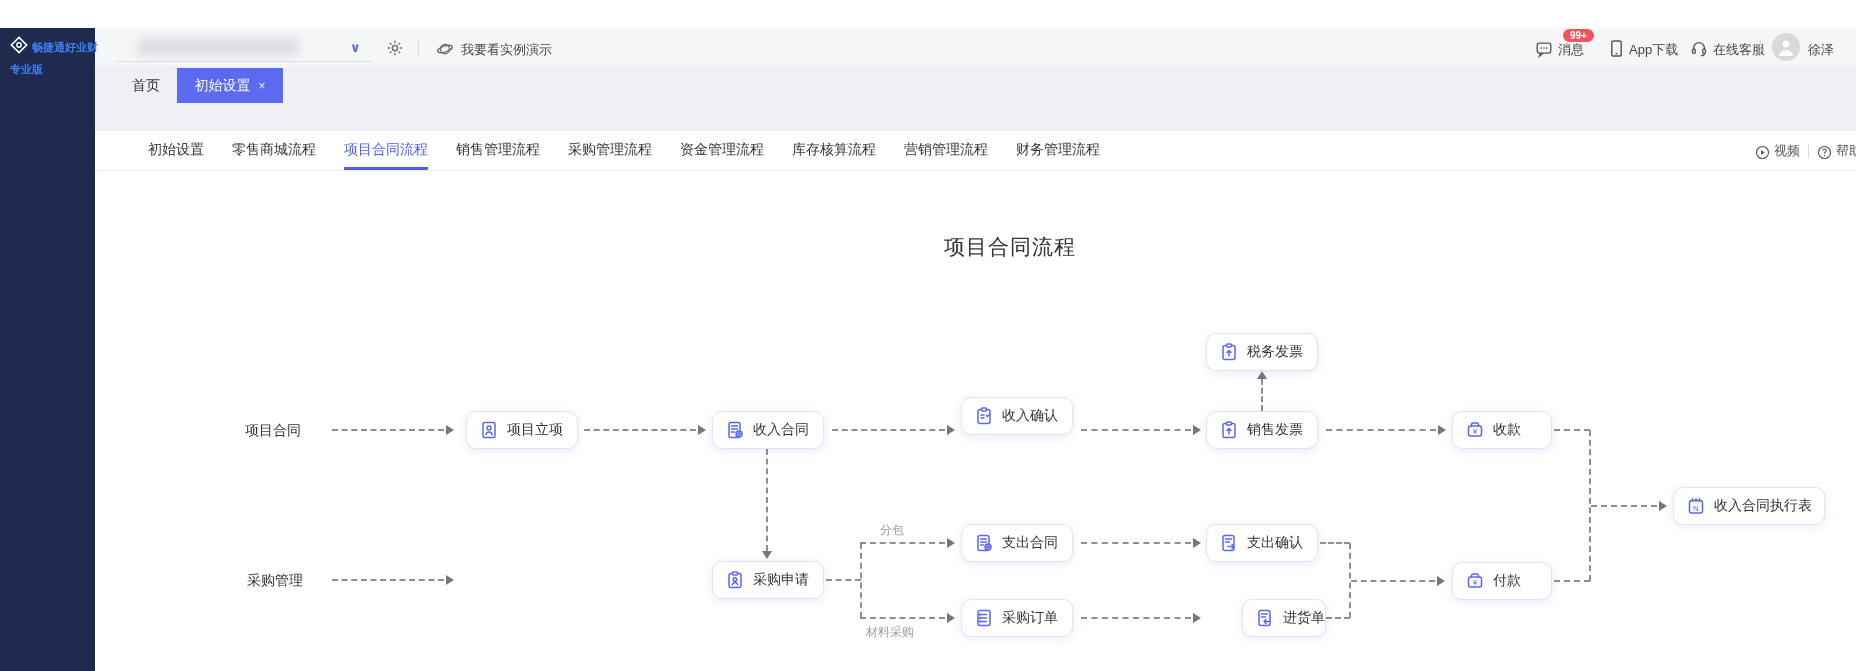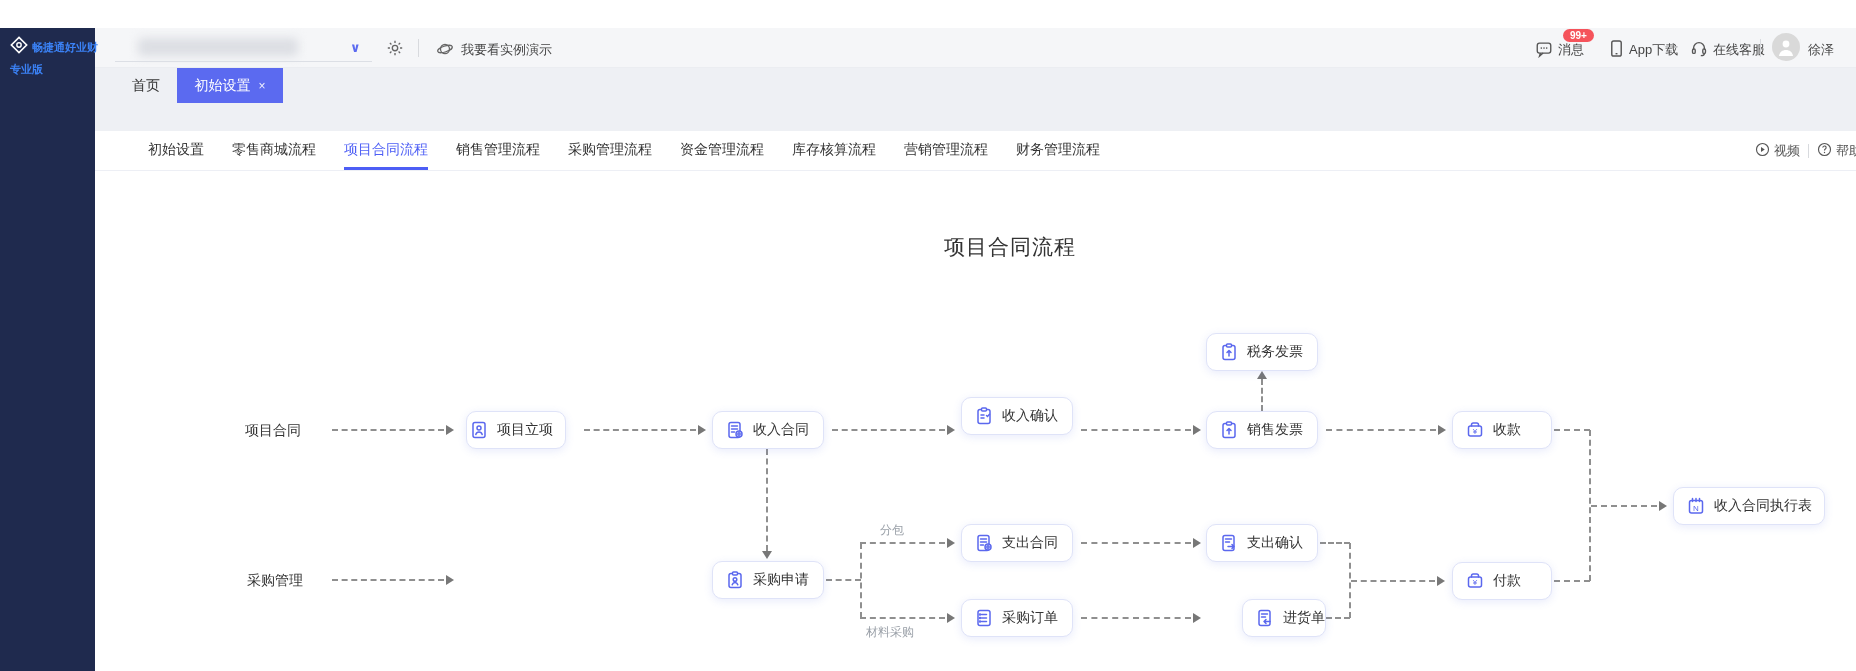--- a/index.html
+++ b/index.html
@@ -33,21 +33,21 @@
   .tab-active { position:absolute; left:177px; top:68px; height:35px; width:106px; background:#5b6af0; color:#fff; font-size:14px; display:flex; align-items:center; justify-content:center; gap:8px; cursor:pointer; }
   .tab-close { font-size:12px; cursor:pointer; opacity:.9; }
 
   
   .card { position:absolute; left:95px; top:131px; width:1761px; height:540px; background:#fff; }
   .subtabs { position:absolute; left:95px; top:131px; width:1761px; height:40px; border-bottom:1px solid #edeff5; display:flex; align-items:stretch; gap:28px; padding-left:53px; }
   .subtab { font-size:14px; color:#333; display:flex; align-items:center; cursor:pointer; border-bottom:3px solid transparent; padding-top:2px; }
   .subtab.active { color:#4d5ef5; border-bottom-color:#4d5ef5; }
   .helpers { position:absolute; left:1755px; top:131px; height:40px; display:flex; align-items:center; gap:8px; font-size:13px; color:#555; white-space:nowrap; }
   .helpers .hdiv { width:1px; height:14px; background:#d8dade; }
-  .helper-item { display:flex; align-items:flex-start; gap:4px; cursor:pointer; }
+  .helper-item { display:flex; align-items:flex-end; gap:4px; cursor:pointer; }
 
   
   .flow-title { position:absolute; left:860px; top:233px; width:300px; text-align:center; font-size:21px; color:#333; font-weight:500; letter-spacing:1px; }
   .row-label { position:absolute; font-size:14px; color:#333; white-space:nowrap; }
   .node { position:absolute; height:38px; background:#fff; border:1px solid #dfe3f8; border-radius:10px; box-shadow:0 2px 8px rgba(95,110,230,.14); display:flex; align-items:center; gap:8px; padding:0 12px; font-size:14px; color:#333; cursor:pointer; white-space:nowrap; }
   .node svg { flex:0 0 auto; }
   .dash-h { position:absolute; height:0; border-top:2px dashed #8f8f8f; }
   .dash-v { position:absolute; width:0; border-left:2px dashed #8f8f8f; }
   .ah-r { position:absolute; width:0; height:0; border-top:5px solid transparent; border-bottom:5px solid transparent; border-left:8px solid #777; }
   .ah-u { position:absolute; width:0; height:0; border-left:5px solid transparent; border-right:5px solid transparent; border-bottom:8px solid #777; }
@@ -257,21 +257,21 @@
     <div class="ah-r" style="left:1193px; top:538px;"></div>
   <div class="dash-h" style="left:1081px; top:617px; width:110px;"></div>
     <div class="ah-r" style="left:1193px; top:613px;"></div>
 
   <div class="dash-h" style="left:1320px; top:542px; width:30px;"></div>
   <div class="dash-h" style="left:1308px; top:617px; width:42px;"></div>
   <div class="dash-v" style="left:1349px; top:543px; height:75px;"></div>
   <div class="dash-h" style="left:1351px; top:580px; width:84px;"></div>
     <div class="ah-r" style="left:1437px; top:576px;"></div>
 
-  <div class="node" style="left:466px; top:411px; width:100px;justify-content:flex-end;">
+  <div class="node" style="left:466px; top:411px; width:112px;">
     <svg width="20" height="20" viewBox="0 0 20 20" fill="none" stroke="#5b68ee" stroke-width="1.5" stroke-linecap="round">
         <rect x="4" y="2.5" width="12" height="15" rx="2"></rect>
         <circle cx="10" cy="8" r="2"></circle>
         <path d="M6.8 14.5c.5-1.8 1.8-2.6 3.2-2.6s2.7.8 3.2 2.6"></path>
       </svg>
     <span>项目立项</span>
   </div>
   <div class="node" style="left:712px; top:411px; width:112px;">
     <svg width="20" height="20" viewBox="0 0 20 20" fill="none" stroke="#5b68ee" stroke-width="1.5" stroke-linecap="round">
         <rect x="4" y="2.5" width="11" height="15" rx="2"></rect>

